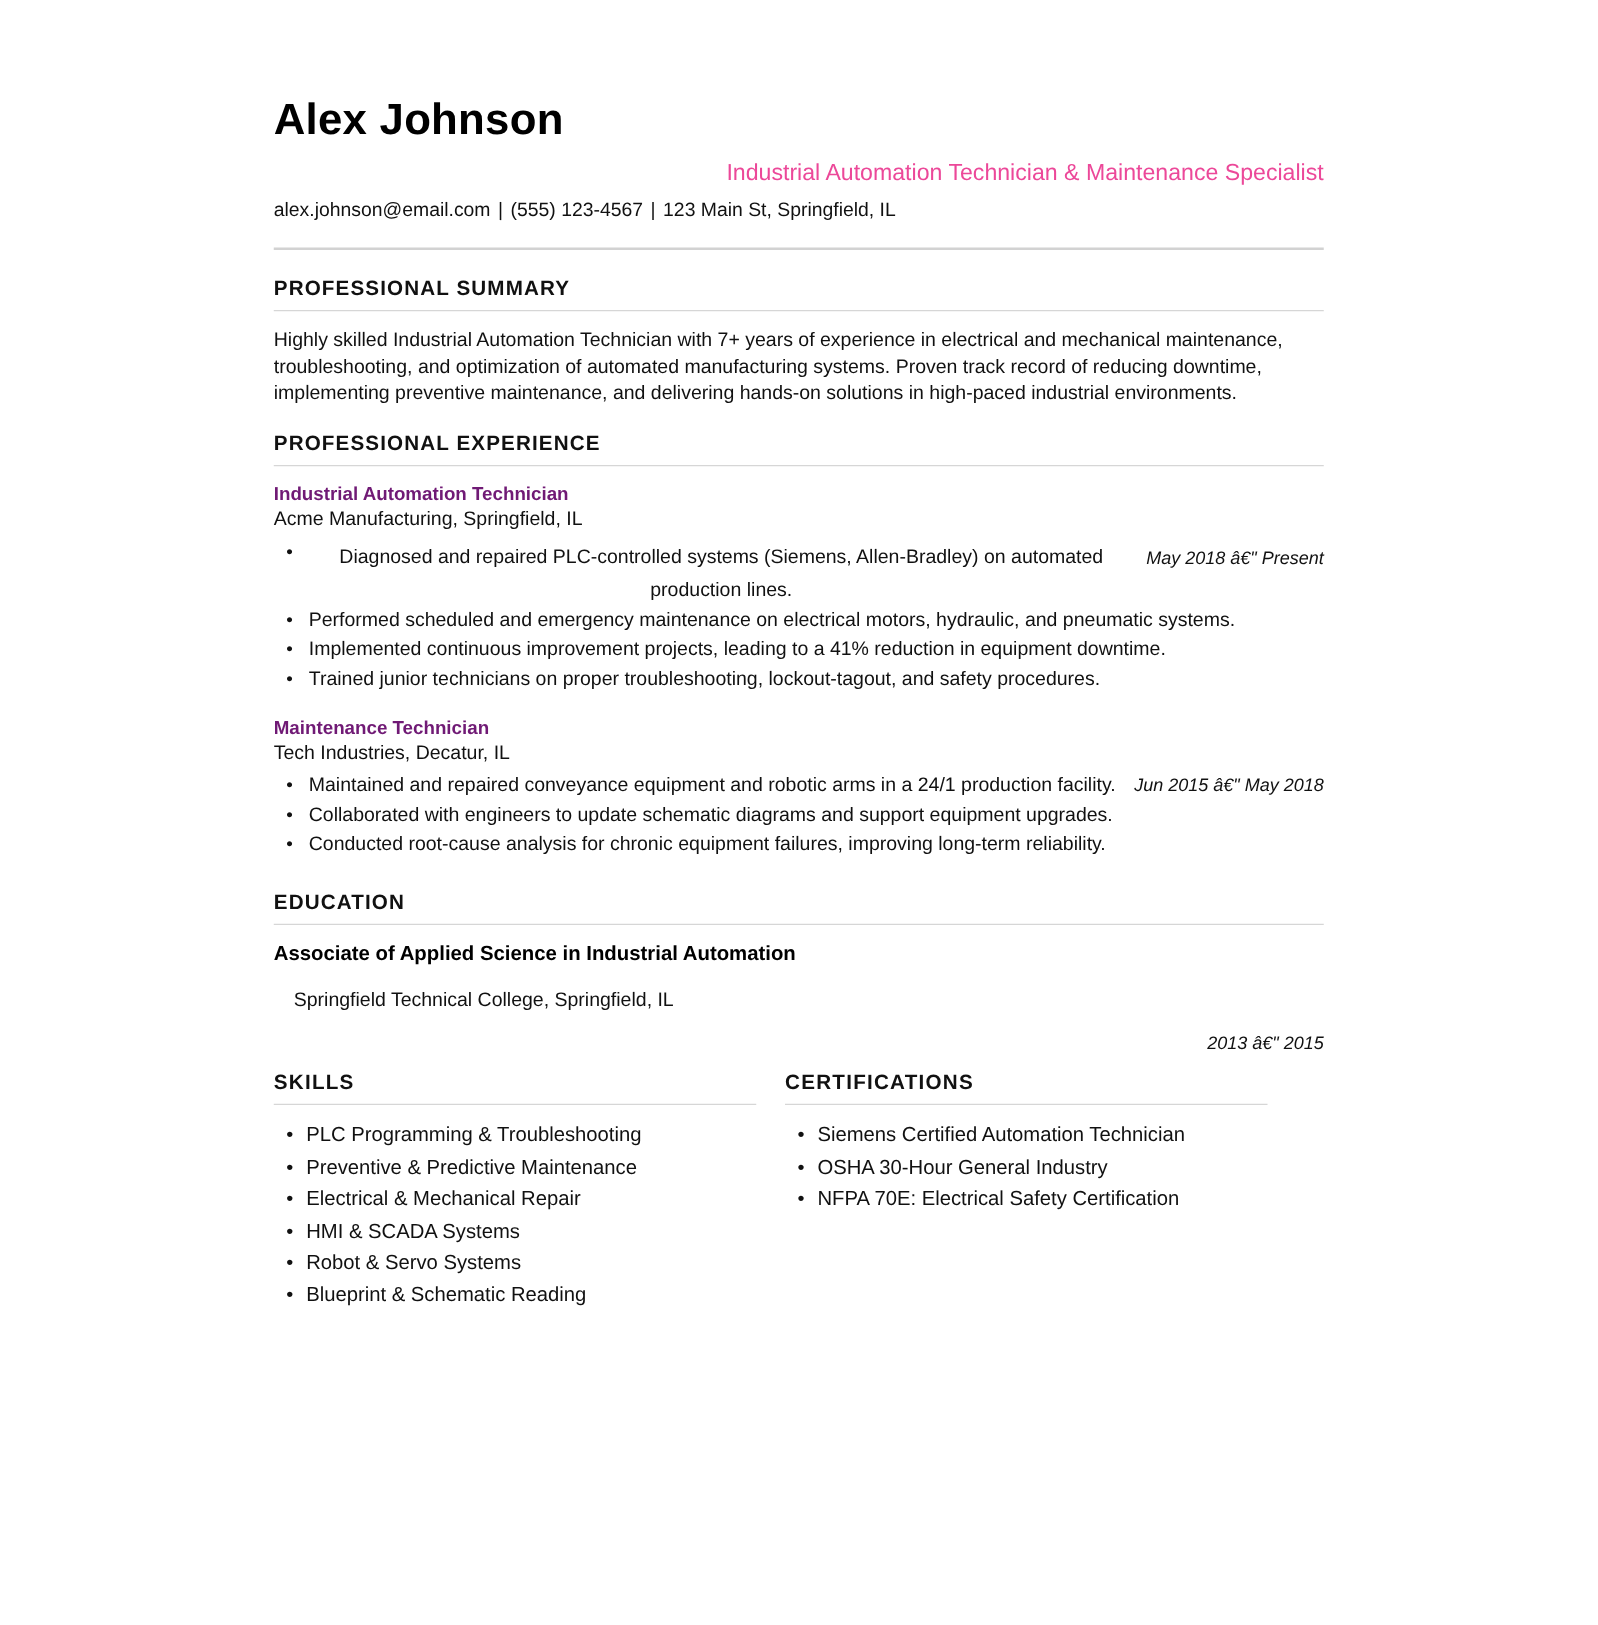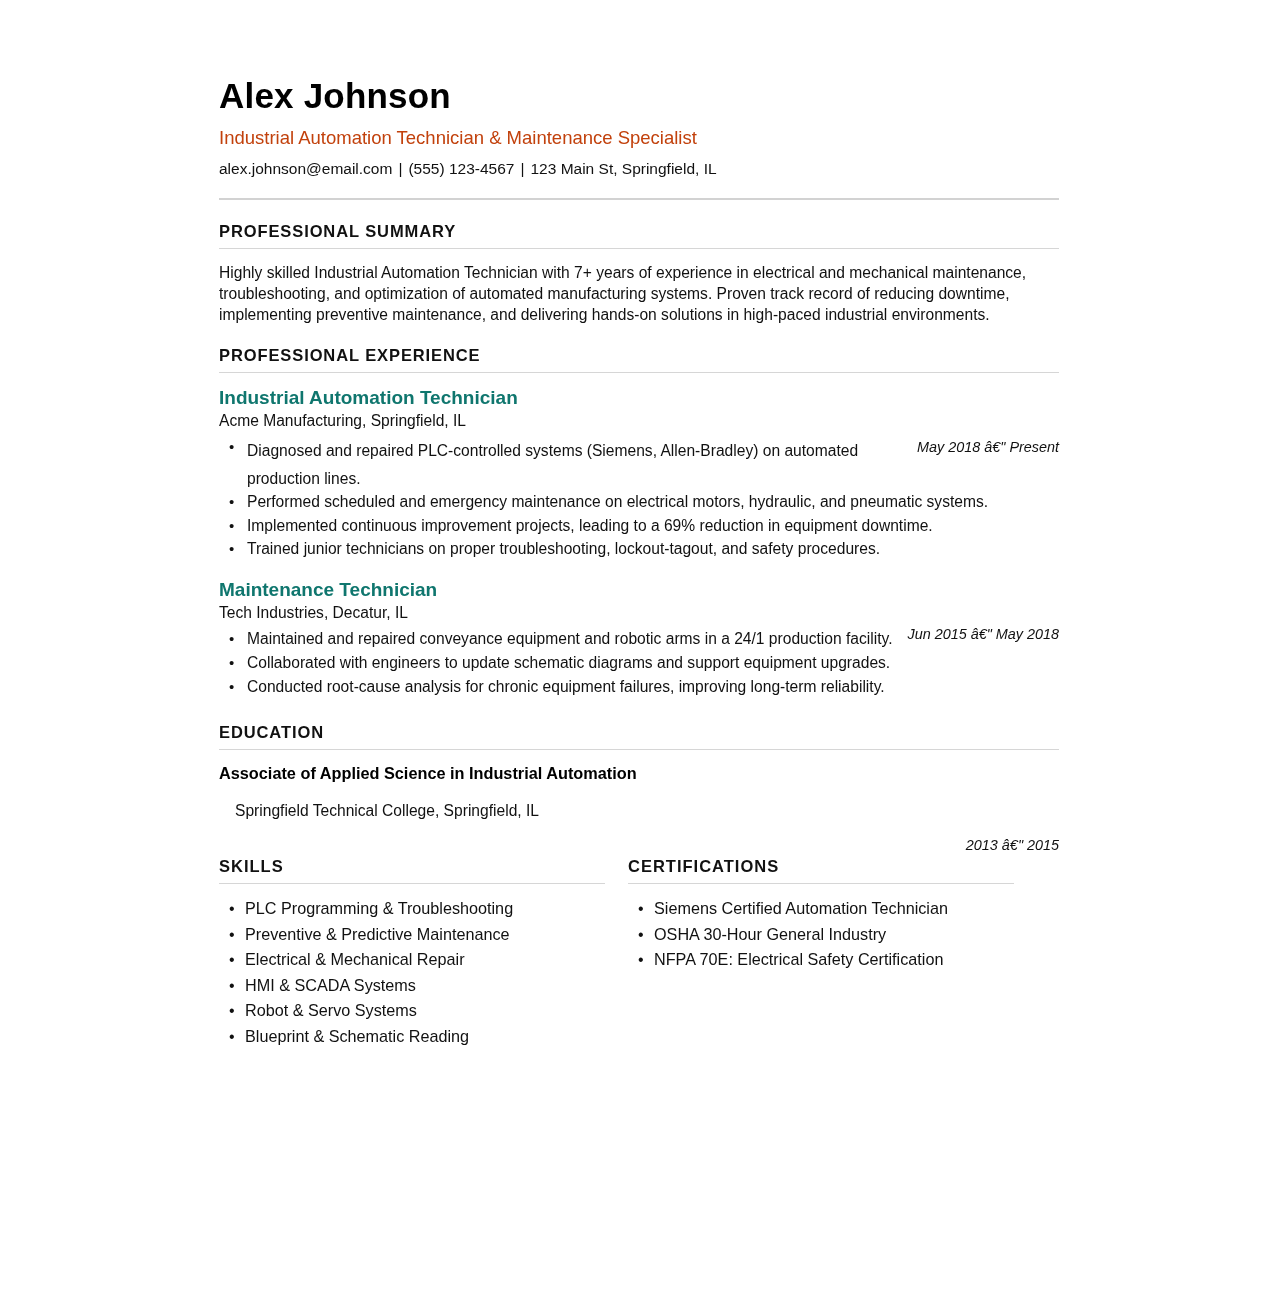--- a/index.html
+++ b/index.html
@@ -37,21 +37,22 @@
     letter-spacing: 0.2px;
     line-height: 1.15;
     margin: 0 0 10px 0;
     color: #000;
   }
   .headline {
     font-size: 18.5px;
     font-weight: normal;
     line-height: 1.25;
     margin: 0 0 10px 0;
-    color: #c2410c;
+    color: #ec4899;
+    text-align: right;
   }
   .contact {
     font-size: 15.5px;
     line-height: 1.3;
     margin: 0;
     color: #111;
     white-space: nowrap;
   }
   .contact .sep {
     display: inline-block;
@@ -96,25 +97,25 @@
   }
 
   
   .job {
     position: relative;
     margin-bottom: 18px;
   }
   .job:last-child { margin-bottom: 0; }
 
   .job-title {
-    font-size: 19px;
+    font-size: 15px;
     font-weight: bold;
     line-height: 1.3;
     margin: 0;
-    color: #0f766e;
+    color: #701a75;
   }
   .job-company {
     font-size: 15.6px;
     line-height: 1.35;
     margin: 0;
     color: #111;
   }
   .job-date {
     position: absolute;
     right: 0;
@@ -146,20 +147,21 @@
     top: 0;
     font-size: 15px;
     line-height: 1.32;
     color: #111;
   }
   
   .job1 ul.bullets li.wrap {
     line-height: 1.75;
     max-width: 660px;
     margin-bottom: 0;
+    text-align: center;
   }
 
   
   .edu-entry {
     position: relative;
   }
   .edu-degree {
     font-size: 16.3px;
     font-weight: bold;
     line-height: 1.3;
@@ -255,21 +257,21 @@
       <div class="section-title">PROFESSIONAL EXPERIENCE</div>
       <hr class="section-rule">
 
       <div class="job job1">
         <div class="job-title">Industrial Automation Technician</div>
         <div class="job-company">Acme Manufacturing, Springfield, IL</div>
         <div class="job-date">May 2018 â€" Present</div>
         <ul class="bullets">
           <li class="wrap">Diagnosed and repaired PLC-controlled systems (Siemens, Allen-Bradley) on automated production lines.</li>
           <li>Performed scheduled and emergency maintenance on electrical motors, hydraulic, and pneumatic systems.</li>
-          <li>Implemented continuous improvement projects, leading to a 69% reduction in equipment downtime.</li>
+          <li>Implemented continuous improvement projects, leading to a 41% reduction in equipment downtime.</li>
           <li>Trained junior technicians on proper troubleshooting, lockout-tagout, and safety procedures.</li>
         </ul>
       </div>
 
       <div class="job job2">
         <div class="job-title">Maintenance Technician</div>
         <div class="job-company">Tech Industries, Decatur, IL</div>
         <div class="job-date">Jun 2015 â€" May 2018</div>
         <ul class="bullets">
           <li>Maintained and repaired conveyance equipment and robotic arms in a 24/1 production facility.</li>

